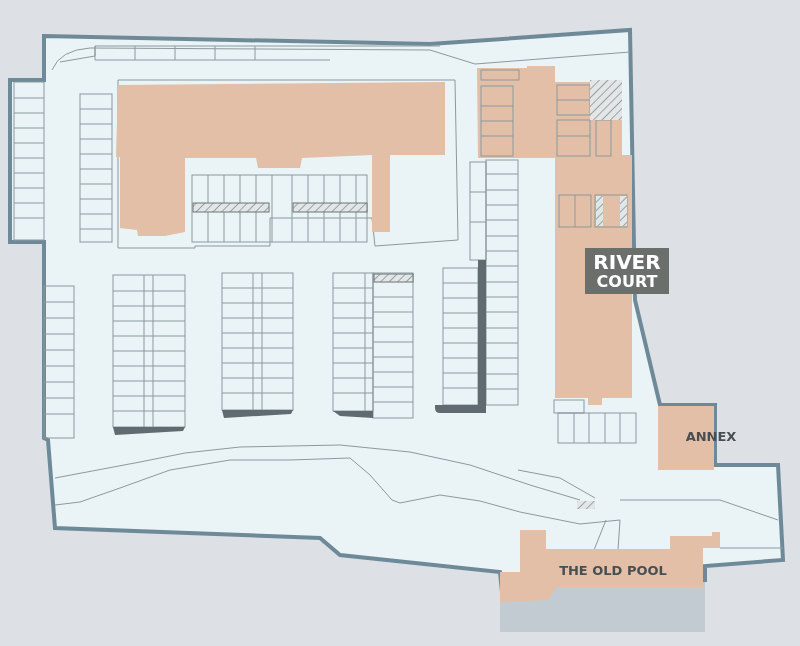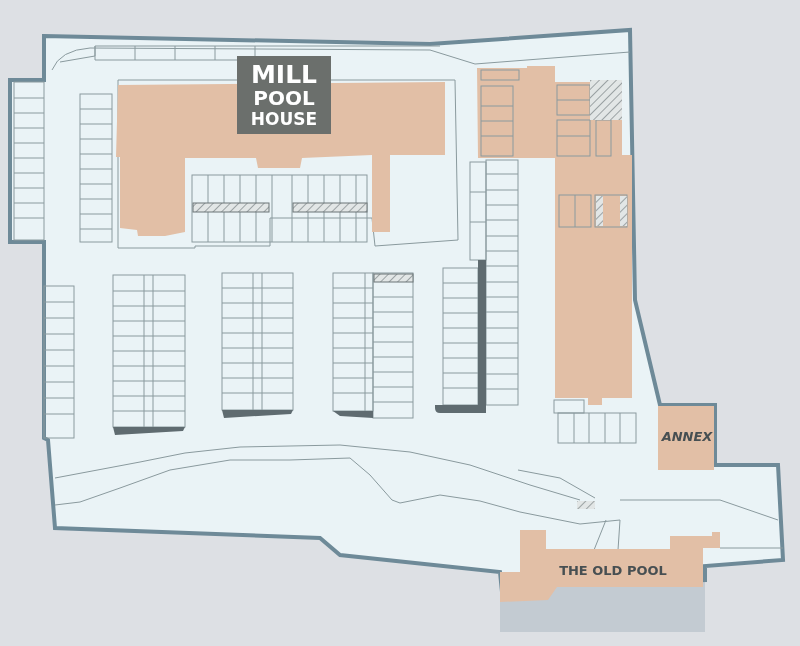--- a/index.html
+++ b/index.html
@@ -216,24 +216,23 @@
     <path d="M620,500 L640,500 L720,500 L778,520"></path>
     <path d="M620,520 L618,550"></path>
     <path d="M720,548 L783,548"></path>
   </g>
   <rect x="577" y="501" width="18" height="8" fill="url(#hatch)"></rect>
 
   <path d="M520,530 L546,530 L546,549 L670,549 L670,536 L712,536 L712,532 L720,532 L720,548 L703,548 L703,587 L557,587 L548,600 L500,602 L500,572 L520,572 Z" fill="#e2bfa6"></path>
 </svg>
 
 
-<div class="label label-box" style="left:237px;top:56px;width:94px;height:78px;padding:0;display:flex;flex-direction:column;align-items:center;justify-content:center;">
-  <span style="font-size:25px;line-height:26px;">MILL</span>
-  <span style="font-size:20px;line-height:21px;">POOL</span>
-  <span style="font-size:17px;line-height:20px;">HOUSE</span>
-</div>
-<div class="label label-plain" style="left:654px;top:429px;width:66px;font-size:13px;font-style:italic;">
+<div class="label label-box" style="left:585px;top:248px;width:84px;height:46px;padding:0;display:flex;flex-direction:column;align-items:center;justify-content:center;">
+  <span style="font-size:20px;line-height:22px;">RIVER</span>
+  <span style="font-size:16px;line-height:18px;">COURT</span>
+</div>
+<div class="label label-plain" style="left:678px;top:429px;width:66px;font-size:13px;">
   <span>ANNEX</span>
 </div>
 <div class="label label-plain" style="left:548px;top:563px;width:130px;font-size:13px;">
   <span>THE OLD POOL</span>
 </div>
 </div>
 
 </body></html>

